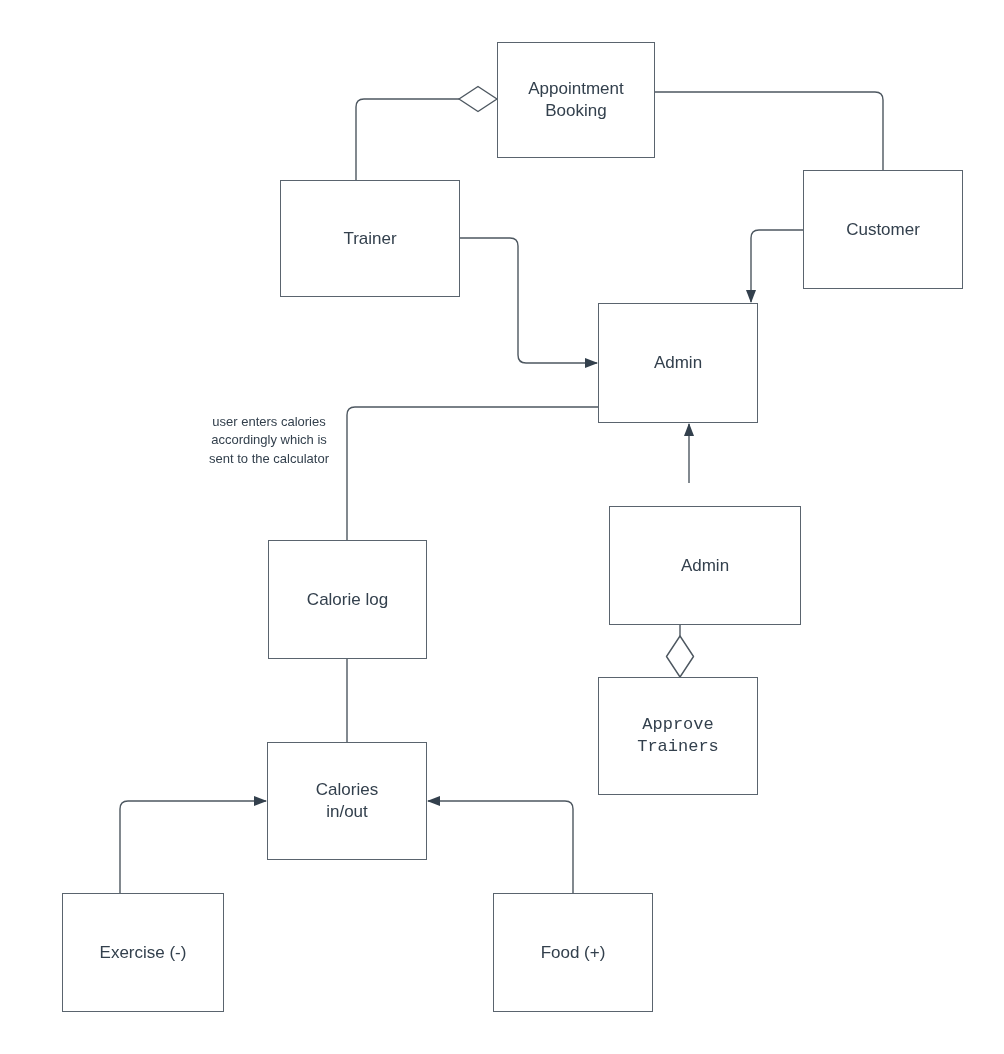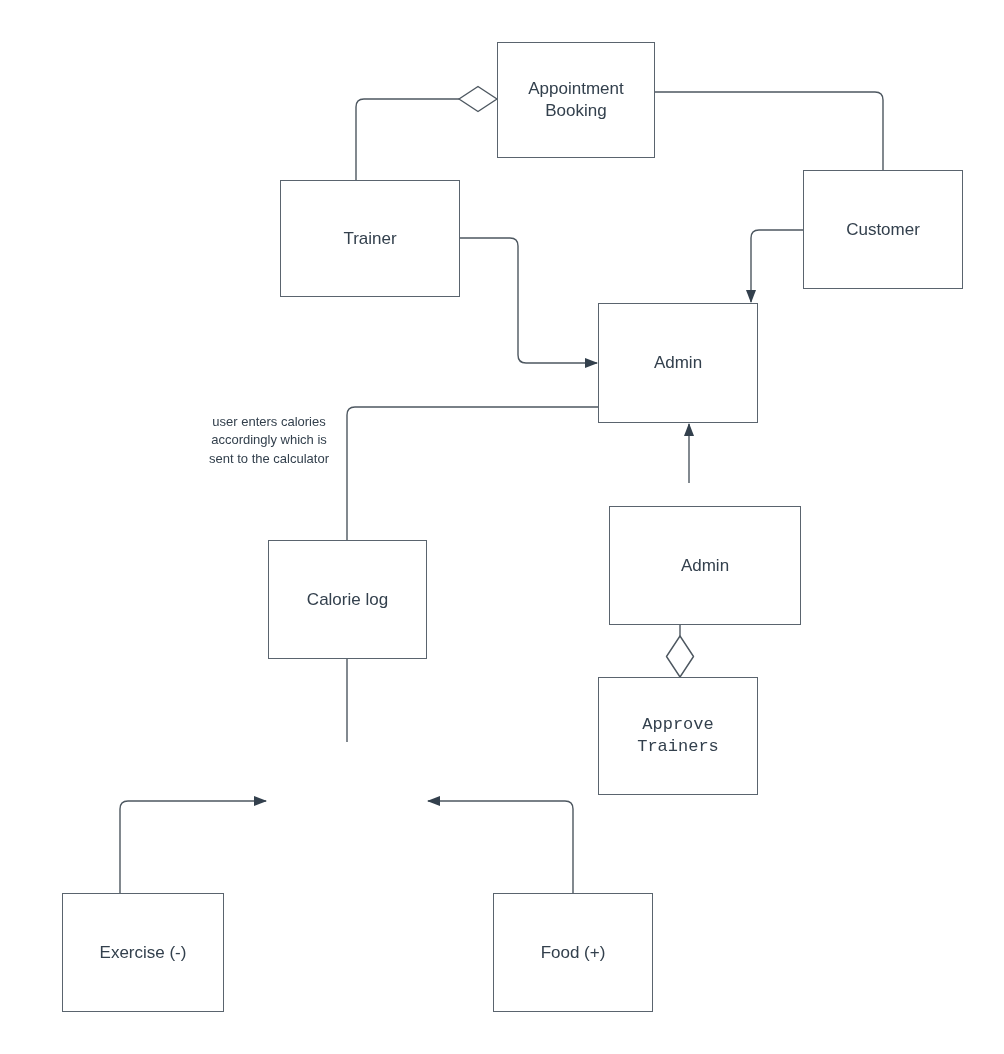--- a/index.html
+++ b/index.html
@@ -131,20 +131,22 @@
 
   <div class="node" style="left:598px; top:303px; width:160px; height:120px;">Admin</div>
 
   <div class="node" style="left:609px; top:483px; width:192px; height:119px;margin-top:23px;">Admin</div>
 
   <div class="node" style="left:598px; top:677px; width:160px; height:118px;font-family:Liberation Mono, monospace;">Approve
 Trainers</div>
 
   <div class="node" style="left:268px; top:540px; width:159px; height:119px;text-align:right;">Calorie log</div>
 
+  <div class="node" style="left:267px; top:742px; width:160px; height:118px;">Calories
+in/out</div>
 
   <div class="node" style="left:40px; top:893px; width:162px; height:119px;margin-left:22px;">Exercise (-)</div>
 
   <div class="node" style="left:493px; top:893px; width:160px; height:119px;">Food (+)</div>
 
   <div class="annotation" style="left:193px; top:413px; width:152px;">user enters calories
 accordingly which is
 sent to the calculator</div>
 
 </div>

